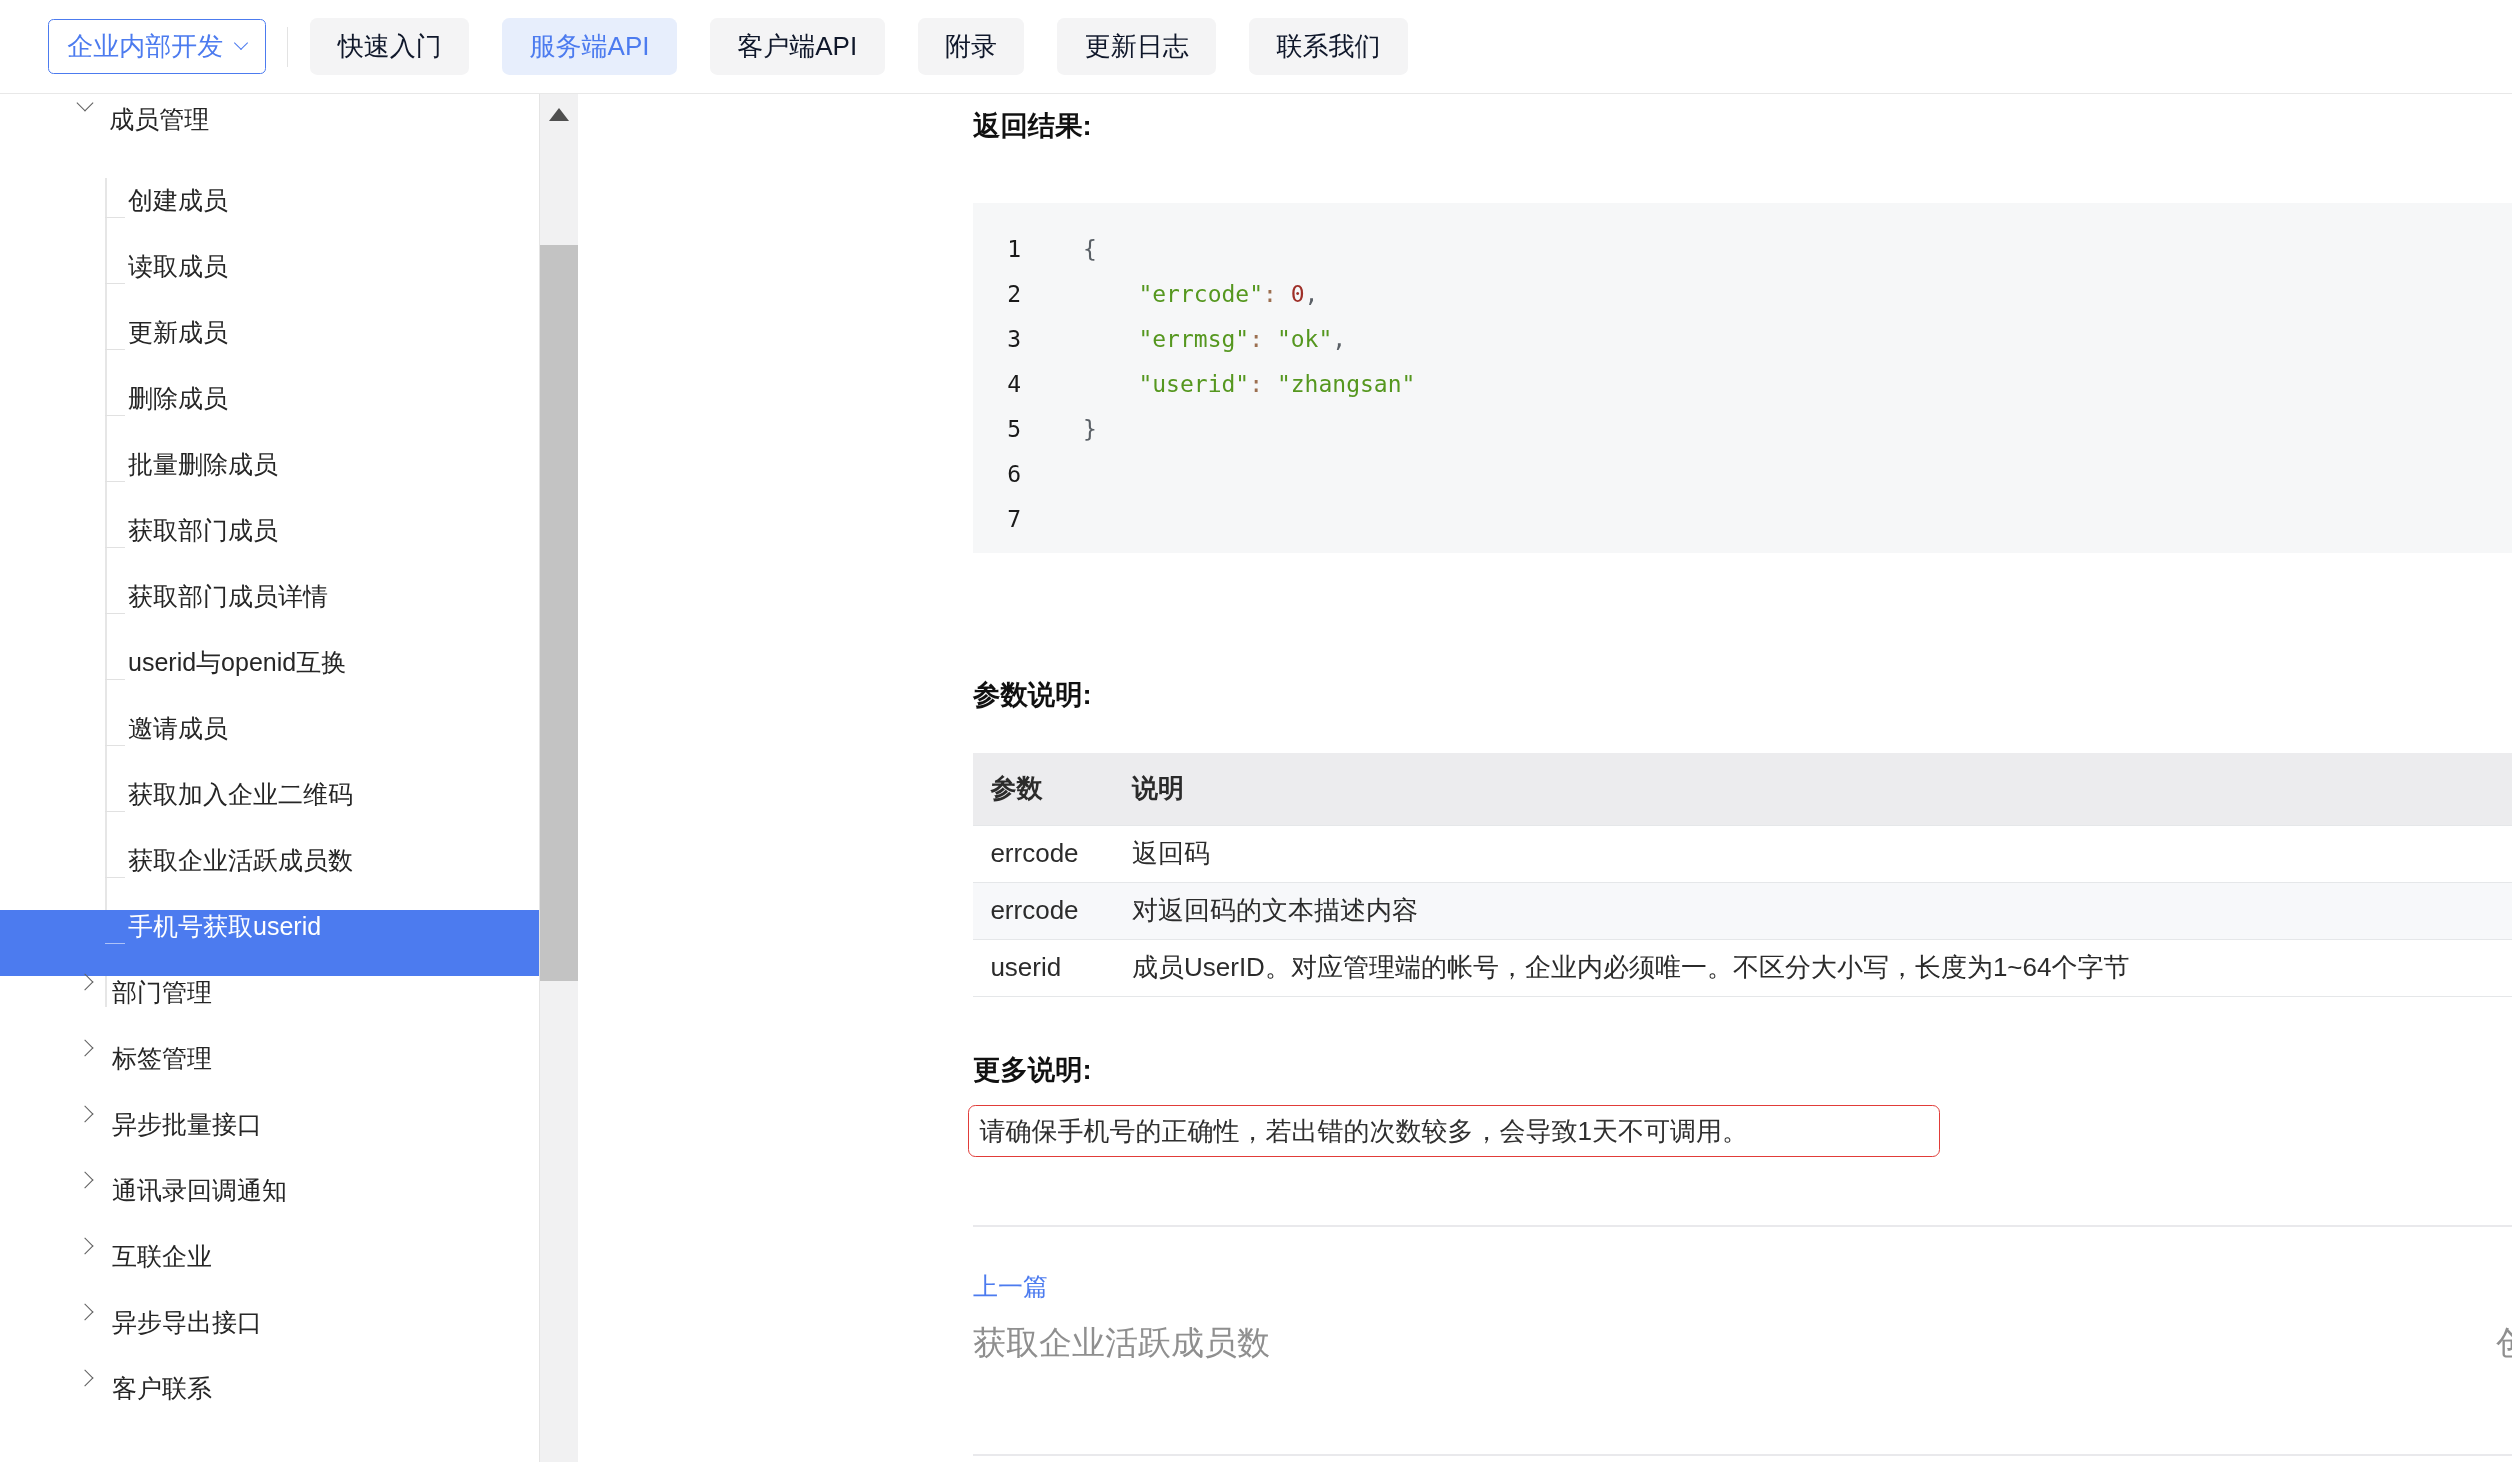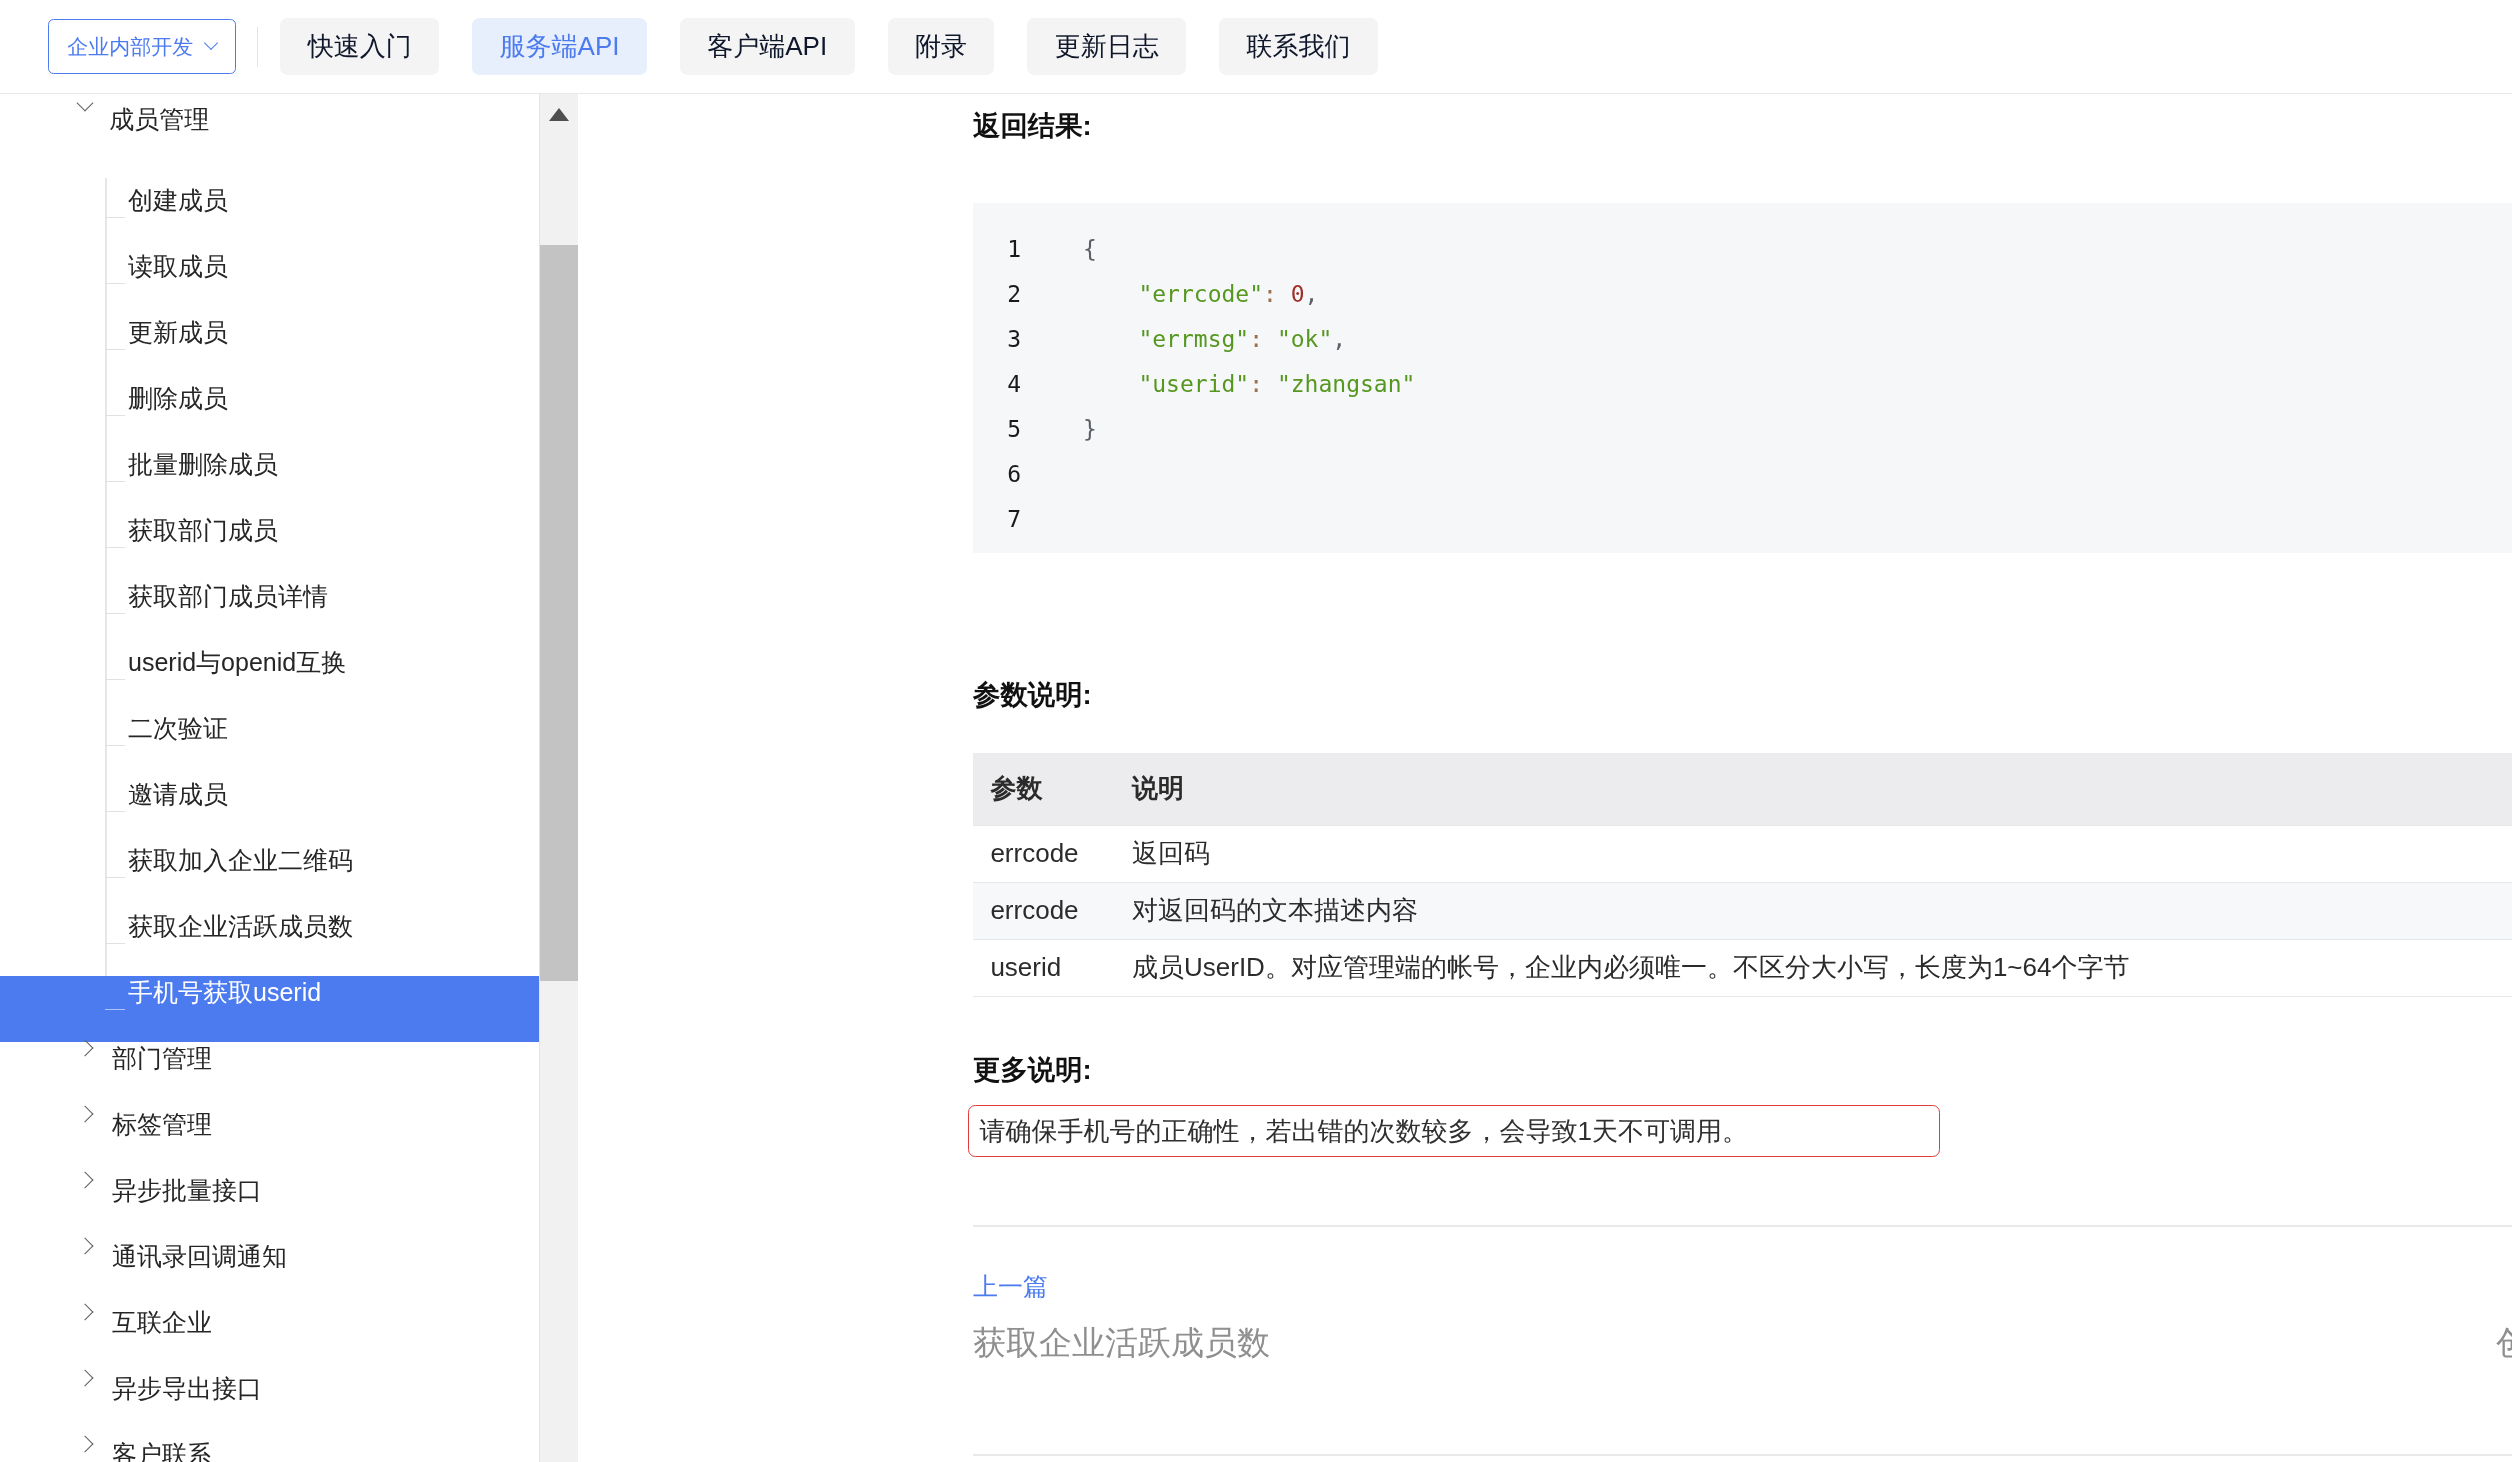--- a/index.html
+++ b/index.html
@@ -11,21 +11,21 @@
   }
   *{box-sizing:border-box;}
   html,body{margin:0;padding:0;}
   body{width:2512px;height:1463px;overflow:hidden;position:relative;background:#fff;
        font-family:"Liberation Sans",sans-serif;color:#222;}
 
   
   .topnav{position:absolute;top:0;left:0;width:100%;height:94px;background:#fff;
           border-bottom:0.9px solid #e8e8e8;display:flex;align-items:center;padding-left:48px;}
   .dropdown-btn{height:55px;border:1.8px solid var(--accent);border-radius:5.5px;color:var(--accent);
-          font-size:21px;display:flex;align-items:center;padding:0 18.3px;background:#fff;cursor:pointer;}
+          font-size:26px;display:flex;align-items:center;padding:0 18.3px;background:#fff;cursor:pointer;}
   .dd-chev{width:10px;height:10px;border-right:1.8px solid var(--accent);border-bottom:1.8px solid var(--accent);
           transform:rotate(45deg);margin-left:13px;margin-top:-7.3px;}
   .nav-divider{width:1.8px;height:40px;background:#e3e3e3;margin:0 22px 0 21px;}
   .tab{height:57px;border-radius:7.3px;background:var(--tab-bg);color:#0f172a;font-size:26px;
        display:flex;align-items:center;padding:0 27.4px;margin-right:33px;cursor:pointer;white-space:nowrap;}
   .tab.active{background:var(--accent-tab-bg);color:var(--accent);}
 
   
   .sidebar{position:absolute;top:94px;left:0;width:539px;bottom:0;overflow:hidden;
            font-size:25px;color:#262626;background:#fff;}
@@ -131,23 +131,20 @@
       <li class="row child">
         <span class="lbl">获取部门成员</span>
       </li>
       <li class="row child">
         <span class="lbl">获取部门成员详情</span>
       </li>
       <li class="row child">
         <span class="lbl">userid与openid互换</span>
       </li>
       <li class="row child">
-        <span class="lbl">二次验证</span>
-      </li>
-      <li class="row child">
         <span class="lbl">邀请成员</span>
       </li>
       <li class="row child">
         <span class="lbl">获取加入企业二维码</span>
       </li>
       <li class="row child">
         <span class="lbl">获取企业活跃成员数</span>
       </li>
       <li class="row child selected">
         <span class="lbl">手机号获取userid</span>

